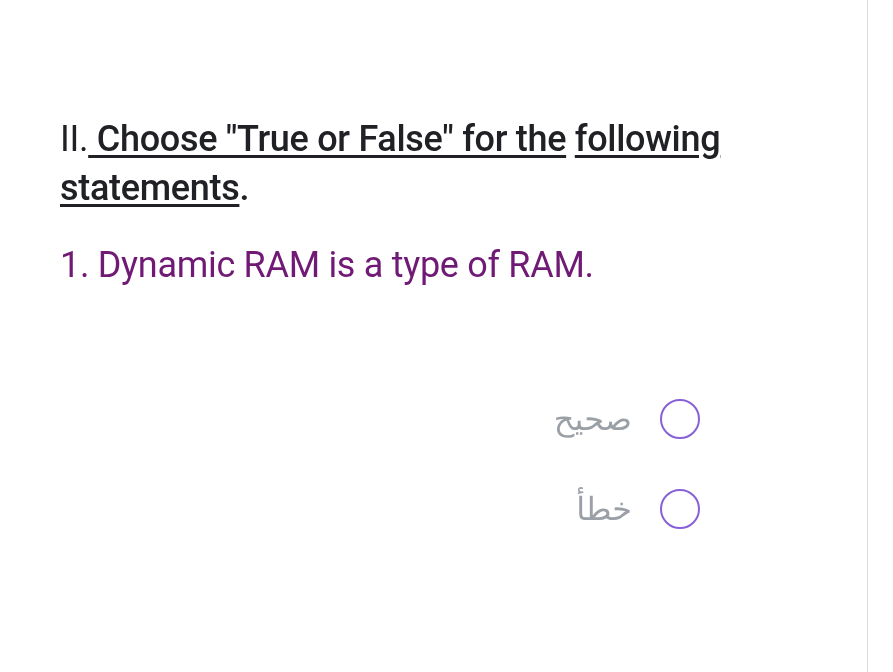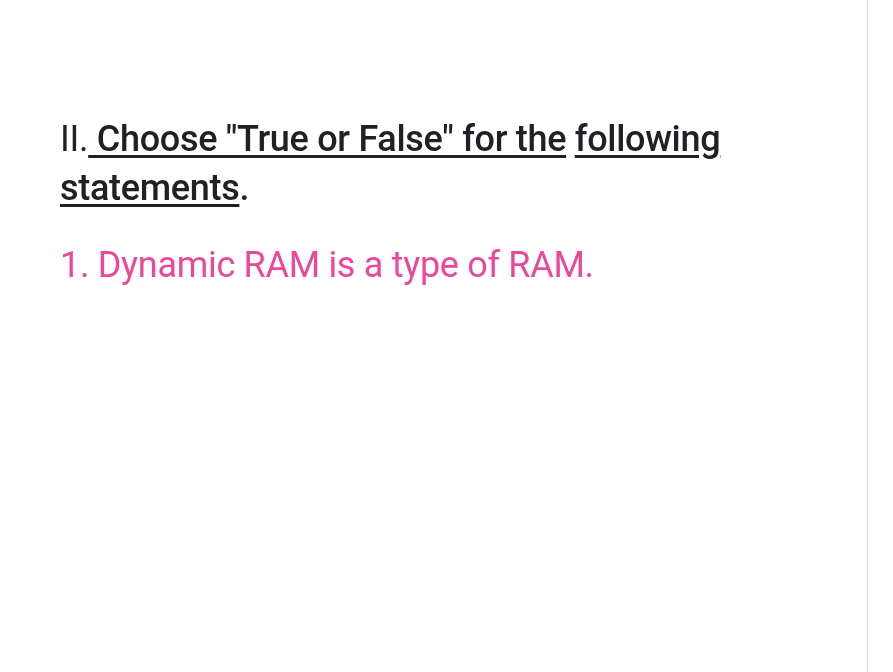--- a/index.html
+++ b/index.html
@@ -29,21 +29,21 @@
     .section-heading .prefix {
       font-weight: 400;
     }
     .section-heading .underlined {
       text-decoration: underline;
       text-underline-offset: 4px;
     }
     .question-text {
       font-size: 36px;
       font-weight: 400;
-      color: #ec4899;
+      color: #701a75;
       line-height: 1.3;
       letter-spacing: -0.3px;
     }
     .options-container {
       margin-top: 110px;
       display: flex;
       flex-direction: column;
       gap: 50px;
       align-items: flex-end;
       padding-right: 110px;
@@ -85,16 +85,24 @@
   <h2 class="section-heading">
     <span class="prefix">II.</span><span class="underlined"> Choose "True or False" for the</span>
     <span class="underlined">following statements</span><span>.</span>
   </h2>
   <p class="question-text">
     <span>1.</span>
     <span>Dynamic RAM is a type of RAM.</span>
   </p>
 
   <div class="options-container">
+    <div class="option-row">
+      <span class="option-label">صحيح</span>
+      <span class="radio-circle"></span>
+    </div>
+    <div class="option-row">
+      <span class="option-label">خطأ</span>
+      <span class="radio-circle"></span>
+    </div>
   </div>
 </div>
 
 <div class="divider-right"></div>
 
 </body></html>

